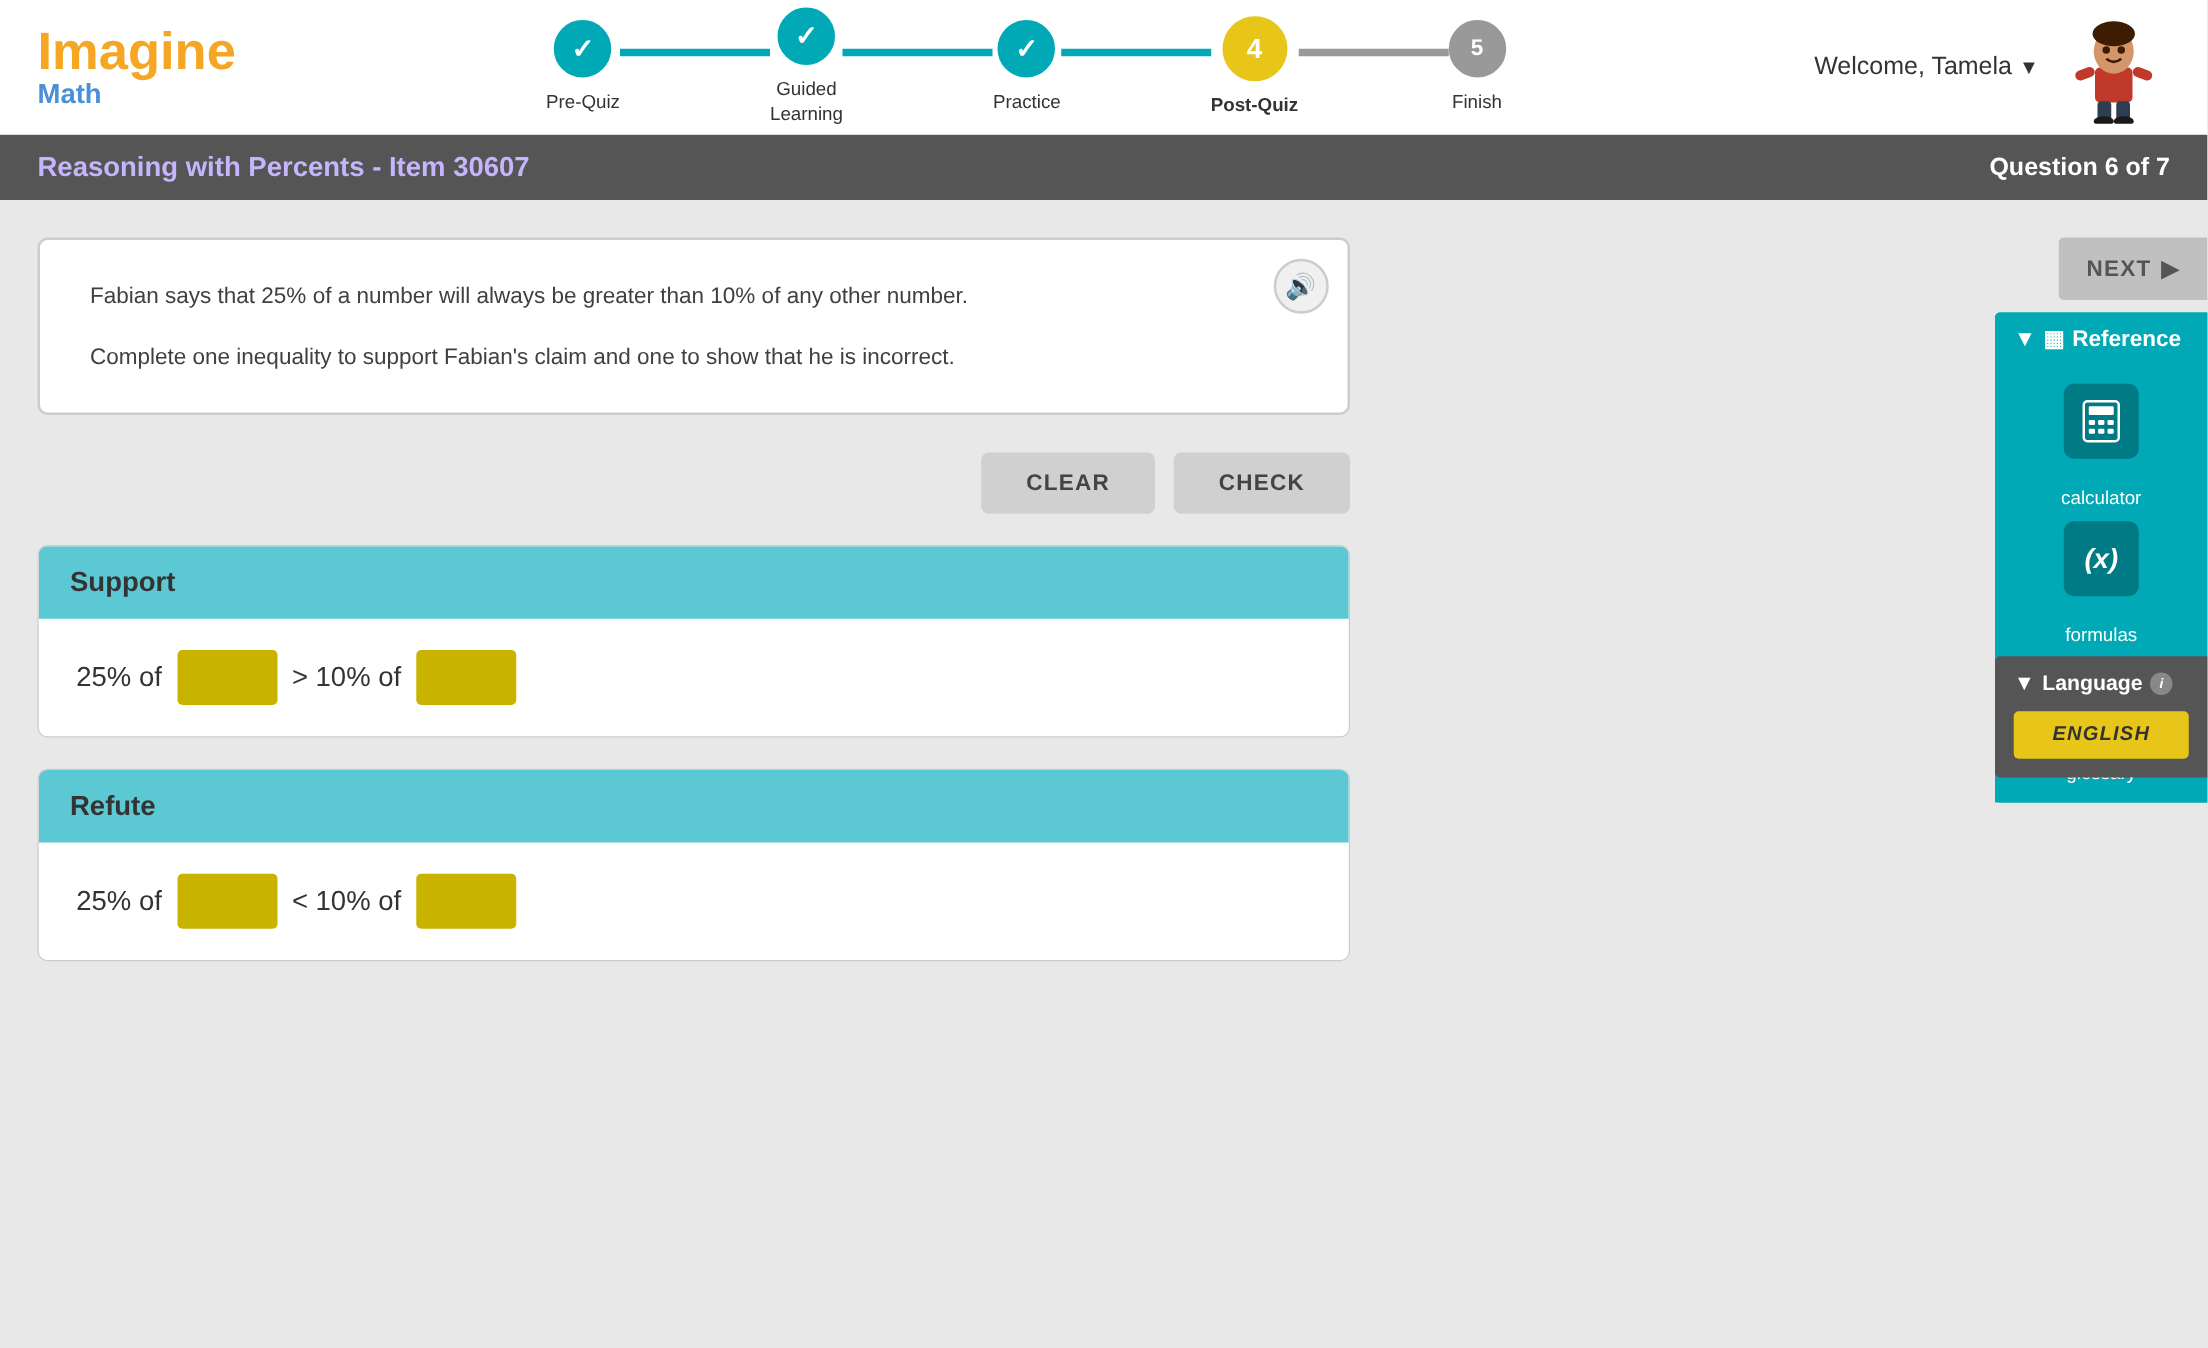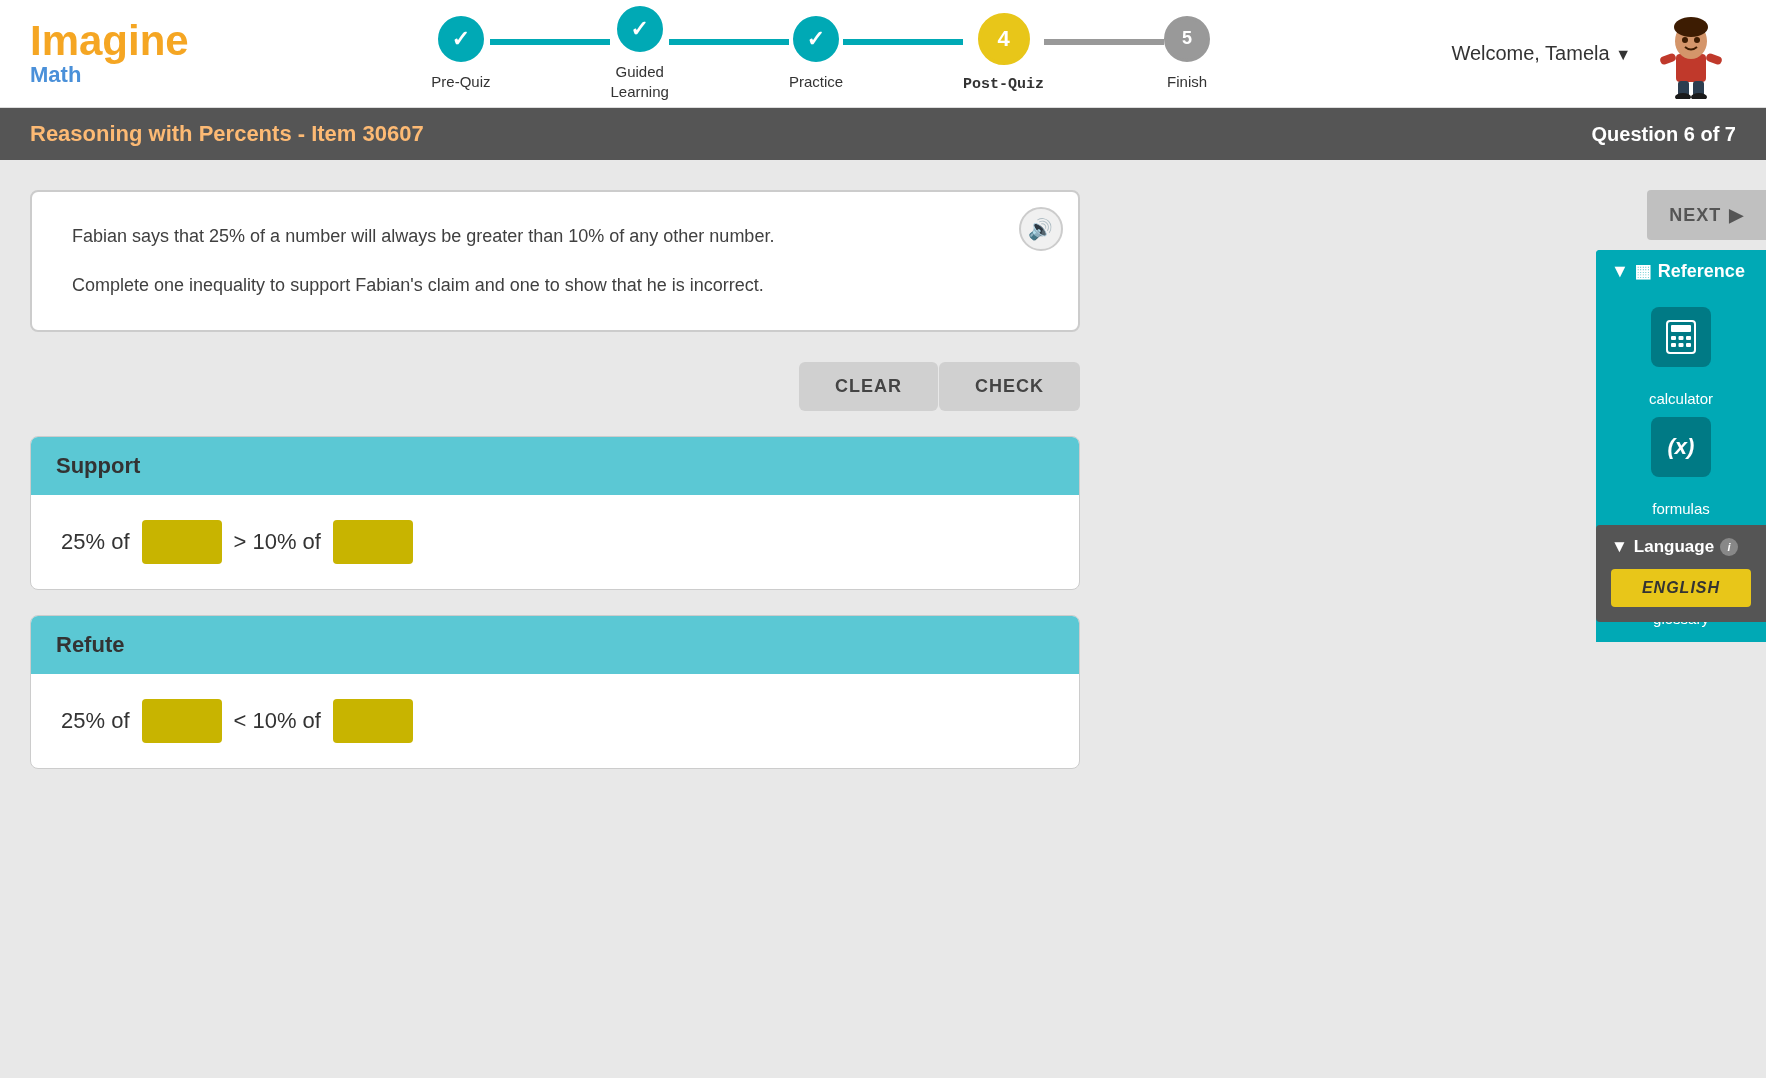--- a/index.html
+++ b/index.html
@@ -113,21 +113,20 @@
     .step-label {
       margin-top: 10px;
       font-size: 15px;
       color: #333;
       text-align: center;
       line-height: 1.3;
     }
 
     .step-label.active {
       font-weight: bold;
-      font-family: Liberation Mono, monospace;
     }
 
     
     .user-area {
       display: flex;
       align-items: center;
       gap: 15px;
       min-width: 250px;
       justify-content: flex-end;
     }
@@ -151,21 +150,21 @@
       display: flex;
       align-items: center;
       justify-content: space-between;
       padding: 0 30px;
       height: 52px;
     }
 
     .title-bar-left {
       font-size: 22px;
       font-weight: bold;
-      color: #fdba74;
+      color: #c4b5fd;
     }
 
     .title-bar-right {
       font-size: 20px;
       font-weight: bold;
       color: white;
     }
 
     
     .main-content {
@@ -218,21 +217,21 @@
     }
 
     .question-text p:last-child {
       margin-bottom: 0;
     }
 
     
     .action-buttons {
       display: flex;
       justify-content: flex-end;
-      gap: 1px;
+      gap: 15px;
       margin-bottom: 25px;
       max-width: 1050px;
     }
 
     .btn-clear, .btn-check {
       padding: 14px 36px;
       font-size: 18px;
       font-weight: bold;
       border: none;
       border-radius: 6px;

